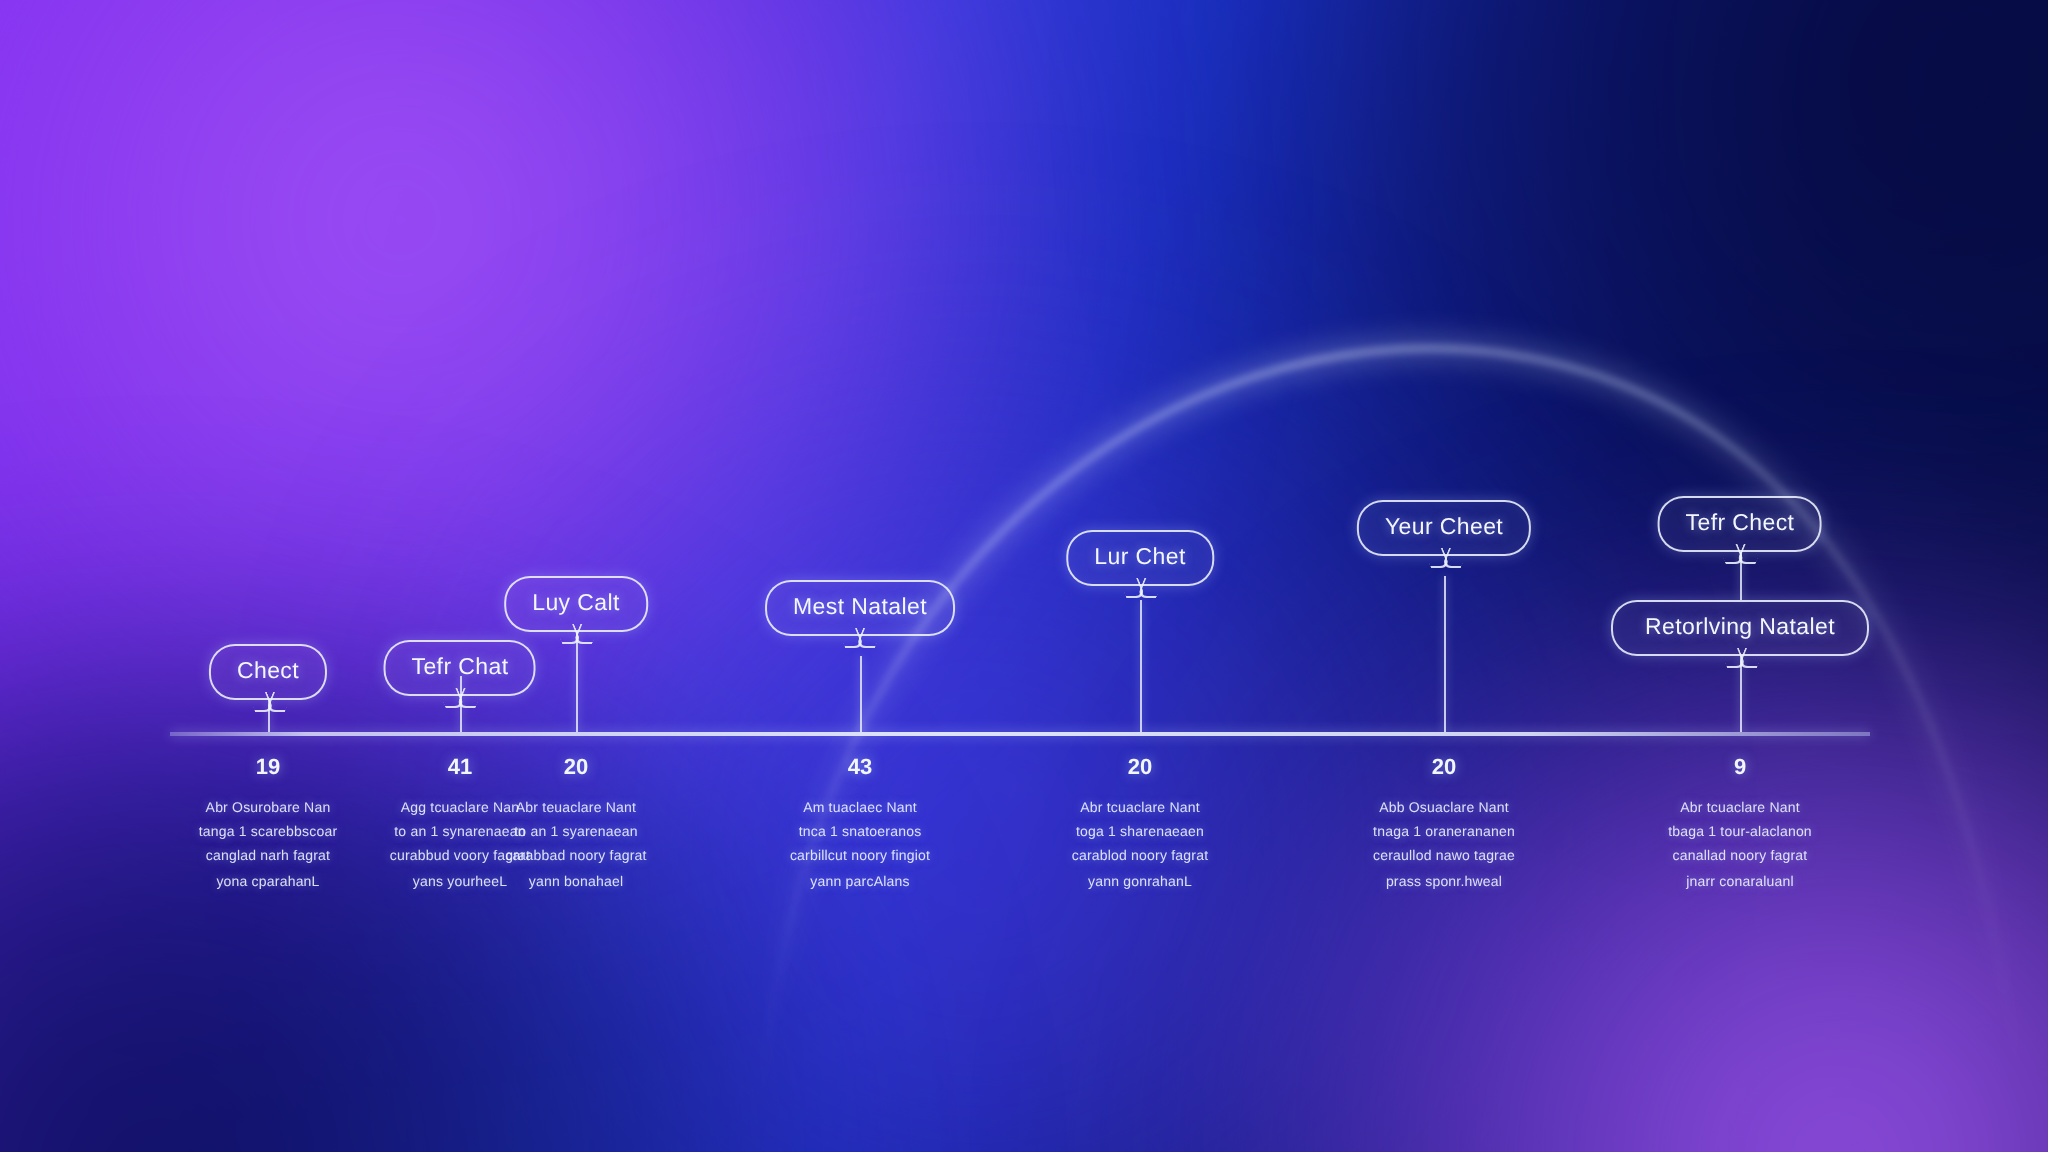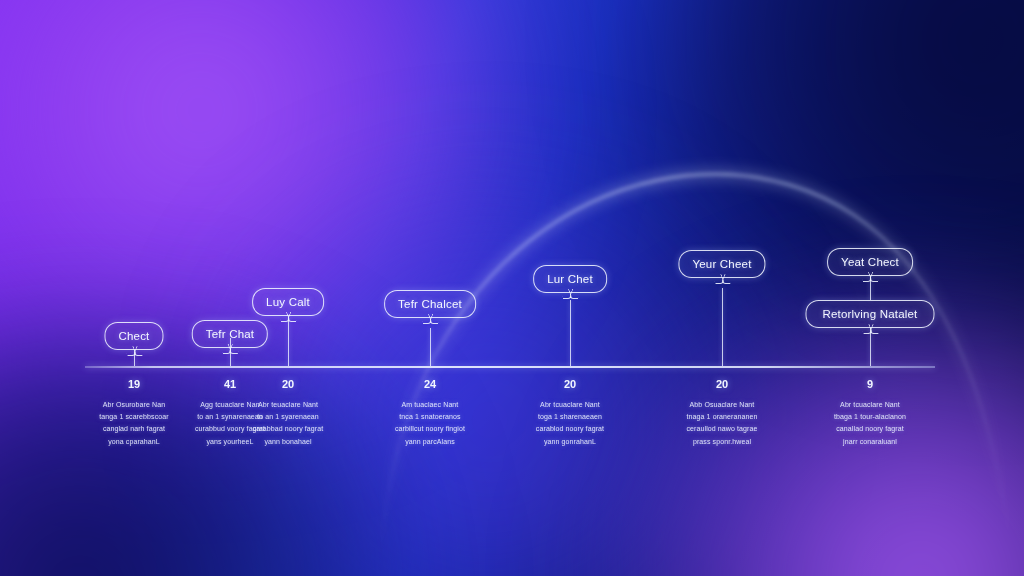--- a/index.html
+++ b/index.html
@@ -254,25 +254,25 @@
       <span>Abr teuaclare Nant</span>
       <span>to an 1 syarenaean</span>
       <span>carabbad noory fagrat</span>
       <span>yann bonahael</span>
     </div>
   </div>
 
   <div class="col" style="left:430px">
     <div class="stem" style="top:328px;height:38px"></div>
     <div class="bubble" style="top:290px">
-      <span>Tefr Chalcet</span>
-      <i class="tail-l"></i>
-      <i class="tail-r"></i>
-    </div>
-    <div class="metric">24</div>
+      <span>Mest Natalet</span>
+      <i class="tail-l"></i>
+      <i class="tail-r"></i>
+    </div>
+    <div class="metric">43</div>
     <div class="body-copy">
       <span>Am tuaclaec Nant</span>
       <span>tnca 1 snatoeranos</span>
       <span>carbillcut noory fingiot</span>
       <span>yann parcAlans</span>
     </div>
   </div>
 
   <div class="col" style="left:570px">
     <div class="stem" style="top:300px;height:66px"></div>
@@ -308,21 +308,21 @@
 
   <div class="col" style="left:870px">
     <div class="stem" style="top:328px;height:38px"></div>
     <div class="bubble" style="top:300px;padding:0 16px">
       <span>Retorlving Natalet</span>
       <i class="tail-l"></i>
       <i class="tail-r"></i>
     </div>
     <div class="stem" style="top:276px;height:24px"></div>
     <div class="bubble" style="top:248px">
-      <span>Yeat Chect</span>
+      <span>Tefr Chect</span>
       <i class="tail-l"></i>
       <i class="tail-r"></i>
     </div>
     <div class="metric">9</div>
     <div class="body-copy">
       <span>Abr tcuaclare Nant</span>
       <span>tbaga 1 tour-alaclanon</span>
       <span>canallad noory fagrat</span>
       <span>jnarr conaraluanl</span>
     </div>

